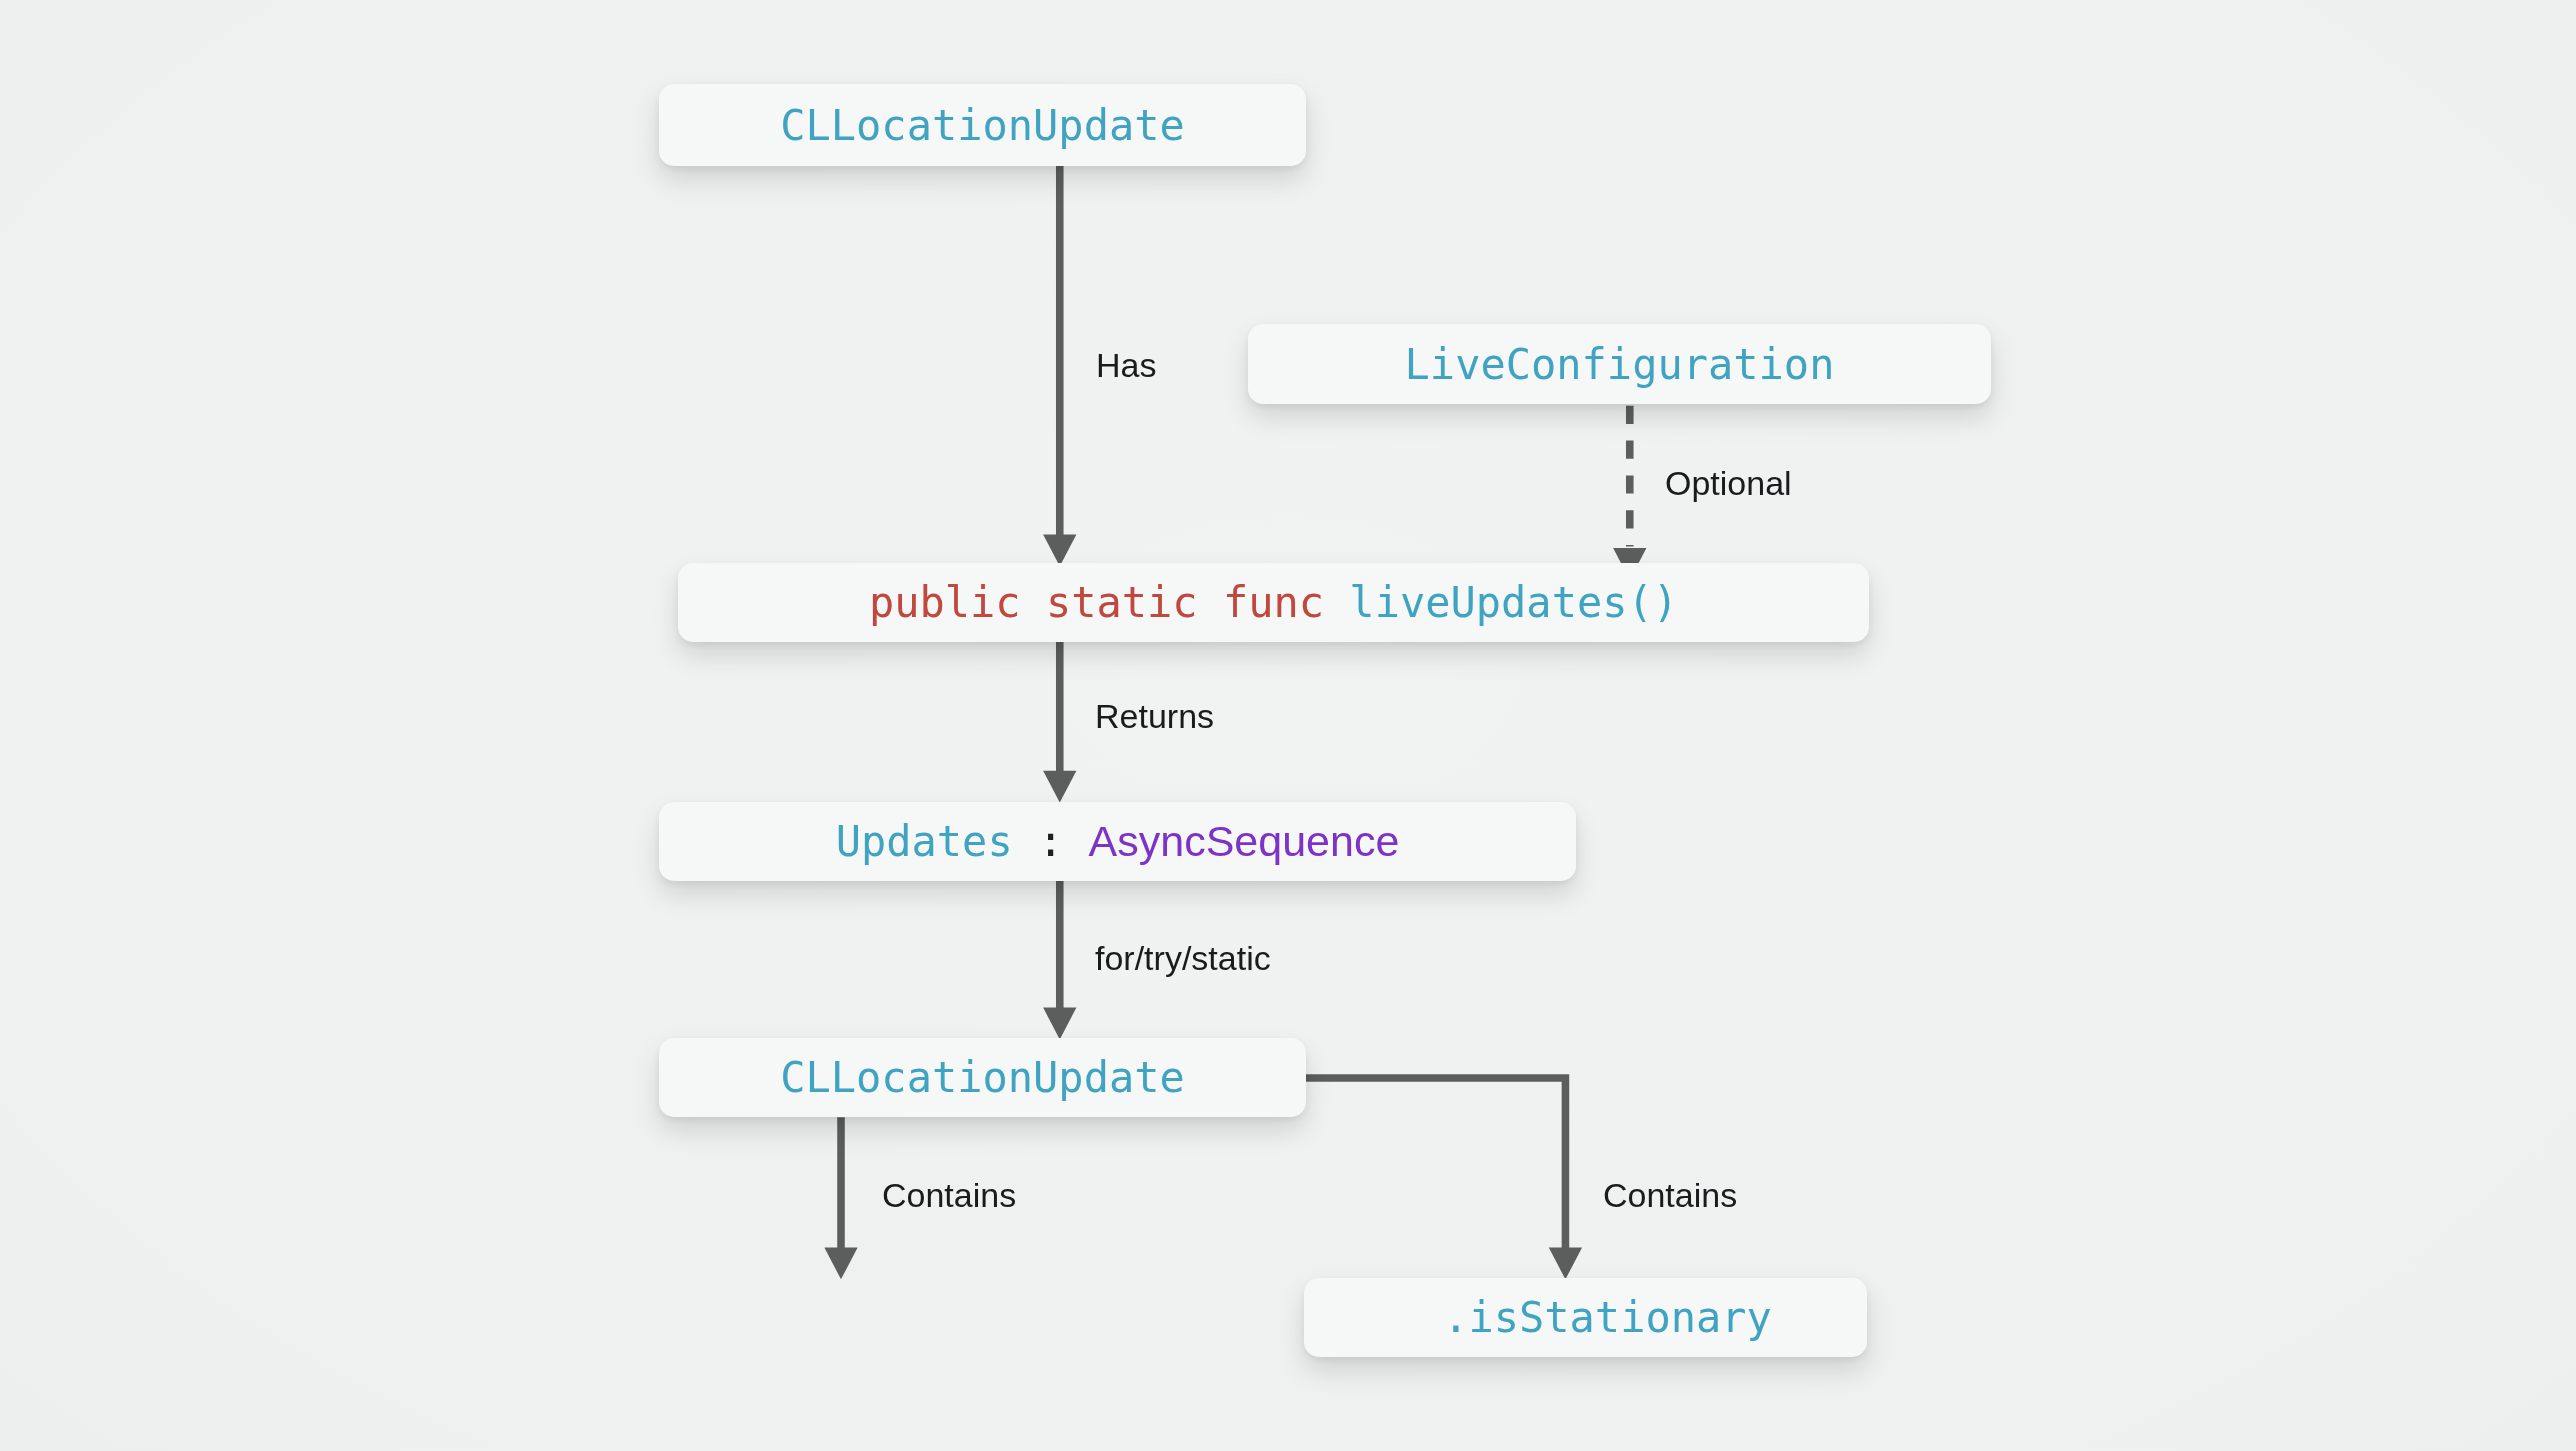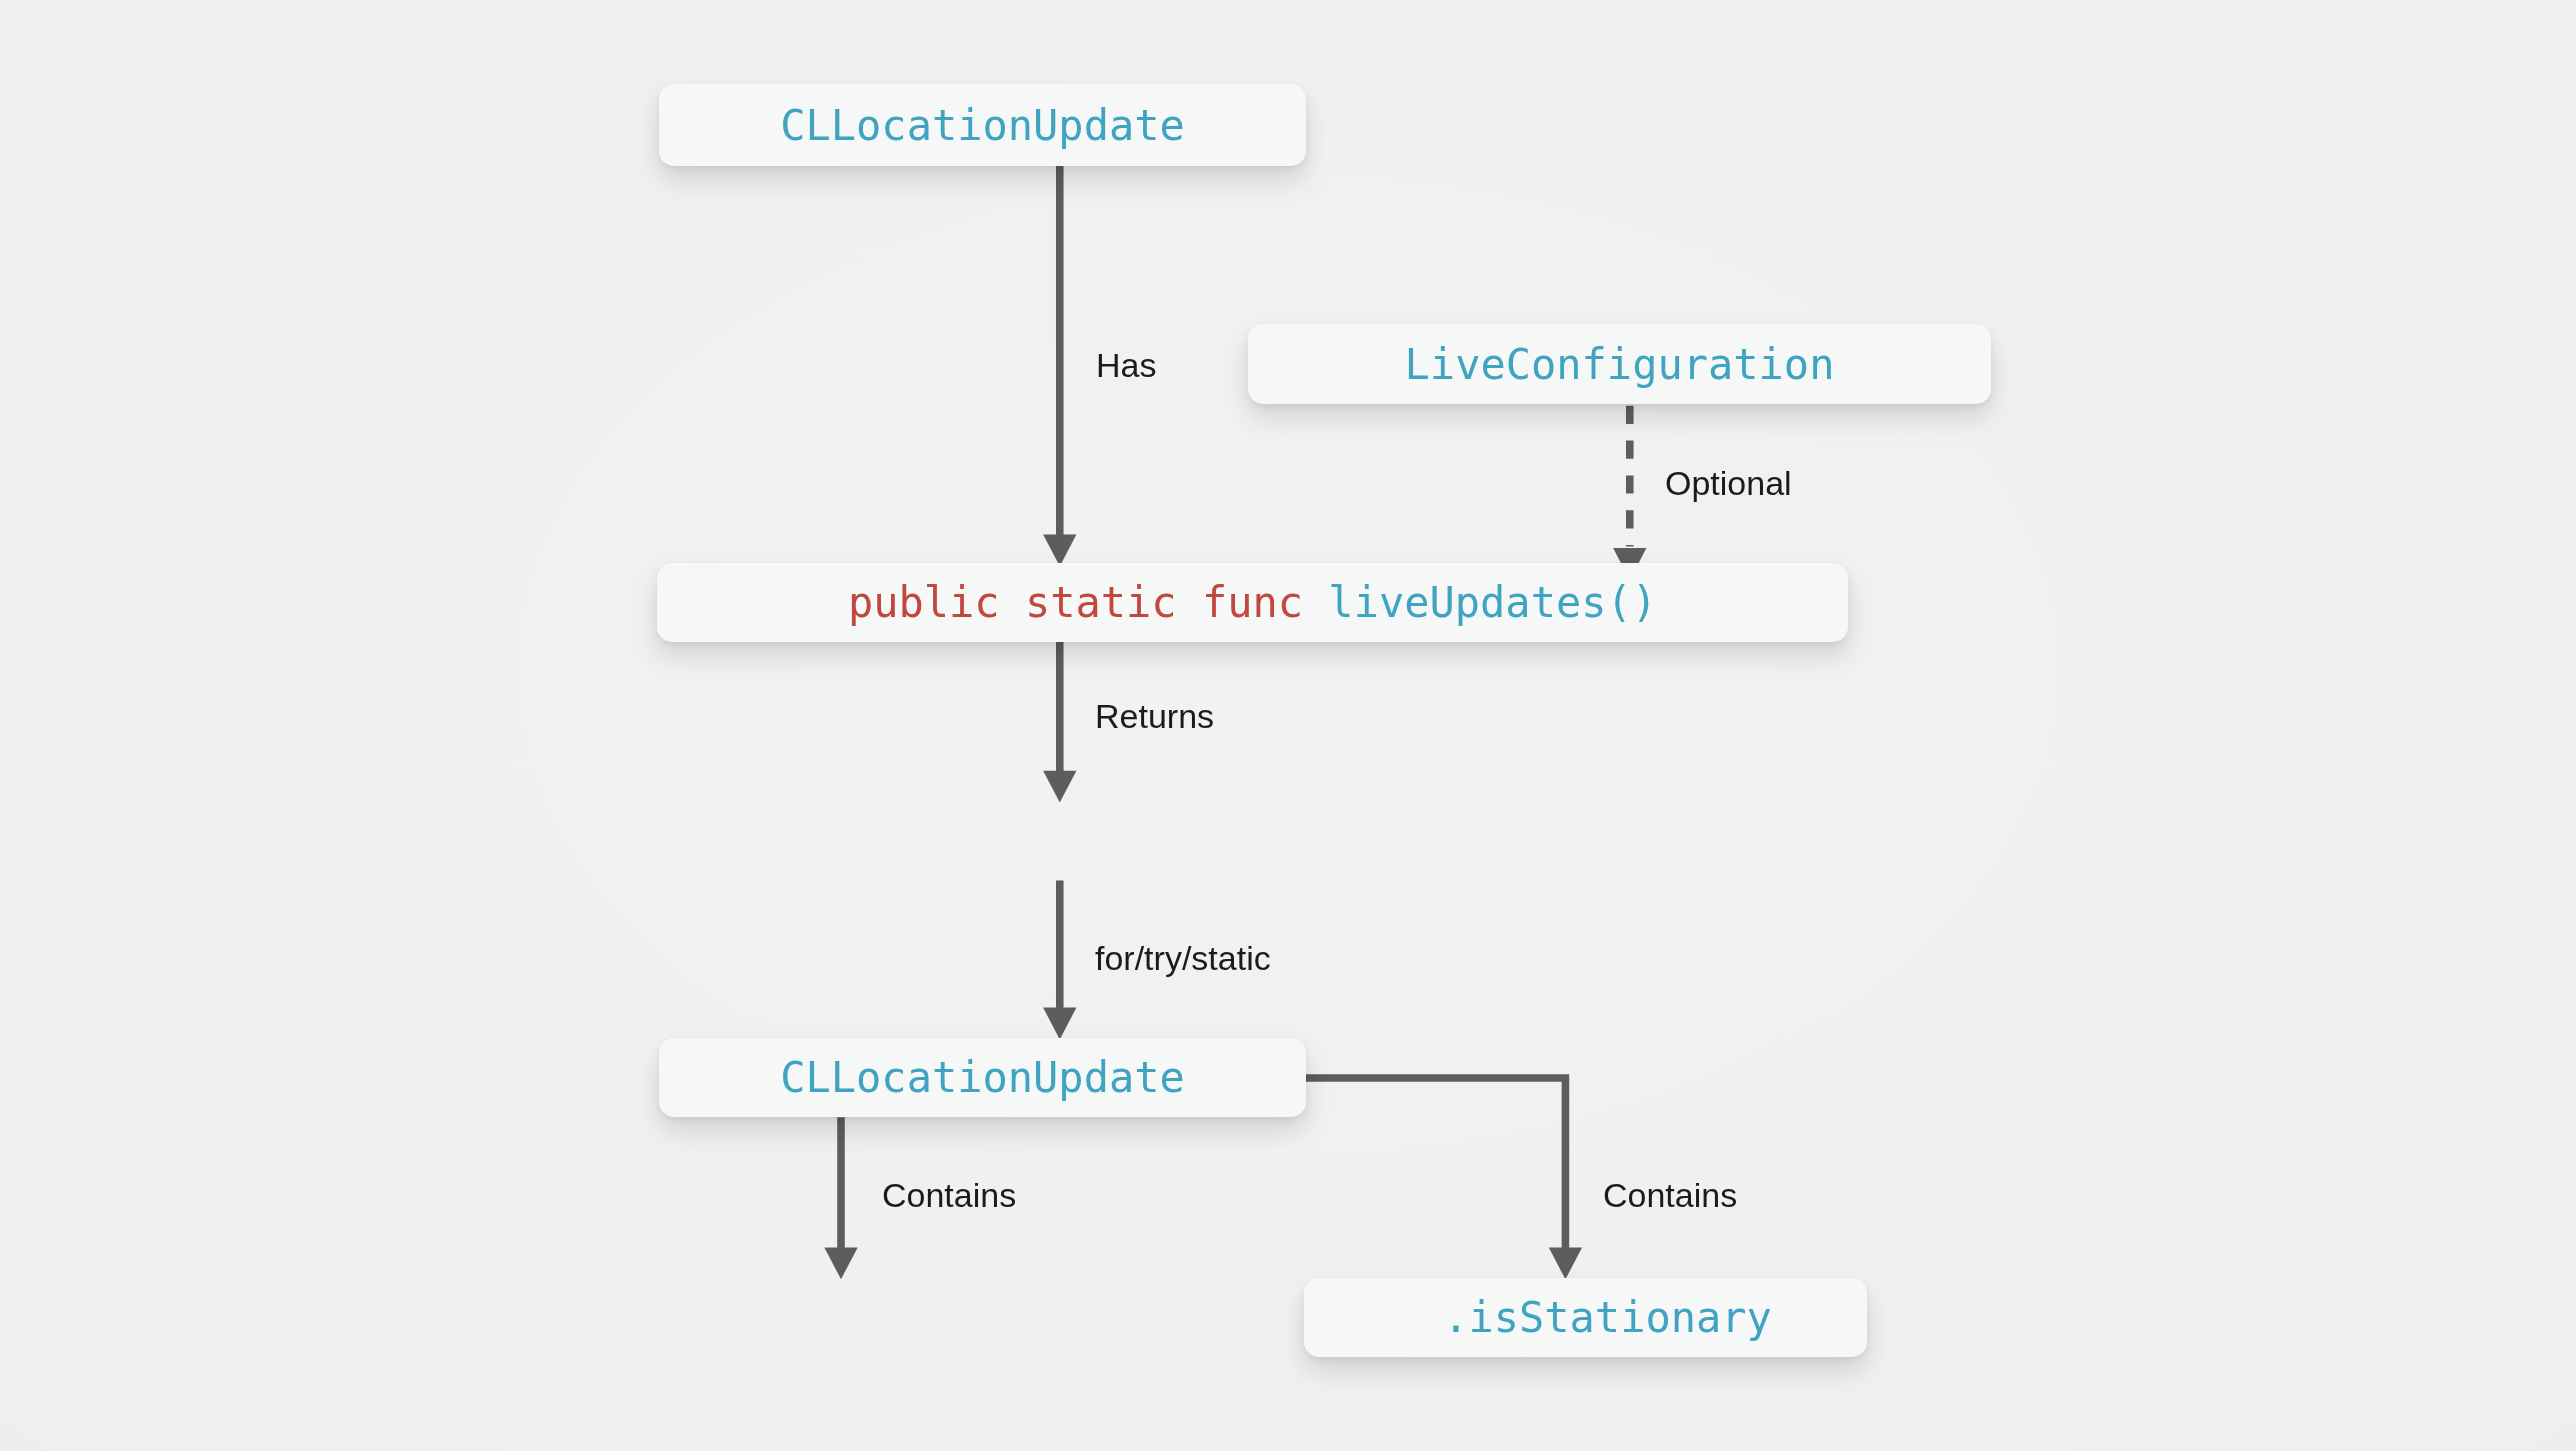--- a/index.html
+++ b/index.html
@@ -49,21 +49,21 @@
     position: absolute;
     transform: translateY(-50%);
     color: #1b1b1d;
     font-size: 34px;
     font-weight: 400;
     white-space: pre;
   }
   
   #node-cllocationupdate-top  { left: 659px;  top: 84px;  width: 647px;  height: 82px; }
   #node-liveconfiguration     { left: 1248px; top: 324px;  width: 743px;  height: 80px; }
-  #node-liveupdates           { left: 657px;  top: 563px;  width: 1191px; height: 79px; align-items: center; }
+  #node-liveupdates           { left: 678px;  top: 563px;  width: 1191px; height: 79px; align-items: center; }
   #node-updates               { left: 659px;  top: 802px; width: 917px; height: 79px; }
   #node-cllocationupdate-result { left: 659px; top: 1038px; width: 647px; height: 79px; }
   #node-location              { left: 659px;  top: 1278px; width: 365px;  height: 79px; }
   #node-isstationary          { left: 1304px; top: 1278px; width: 519px;  height: 79px; padding-left: 44px; }
   
   #label-has          { left: 1096px; top: 365px;  }
   #label-optional     { left: 1665px; top: 483px;  }
   #label-returns      { left: 1095px; top: 716px;  }
   #label-fortryawait  { left: 1095px; top: 958px; }
   #label-contains-location     { left: 882px; top: 1195px; }
@@ -113,20 +113,23 @@
   </div>
 
   <div class="node" id="node-liveconfiguration">
     <span class="code-teal">LiveConfiguration</span>
   </div>
 
   <div class="node" id="node-liveupdates">
     <span class="code-red">public static func </span><span class="code-teal">liveUpdates()</span>
   </div>
 
+  <div class="node" id="node-updates">
+    <span class="code-teal">Updates</span><span class="code-dark"> : </span><span class="type-purple">AsyncSequence</span>
+  </div>
 
   <div class="node" id="node-cllocationupdate-result">
     <span class="code-teal">CLLocationUpdate</span>
   </div>
 
 
   <div class="node" id="node-isstationary">
     <span class="code-teal">.isStationary</span>
   </div>
 

